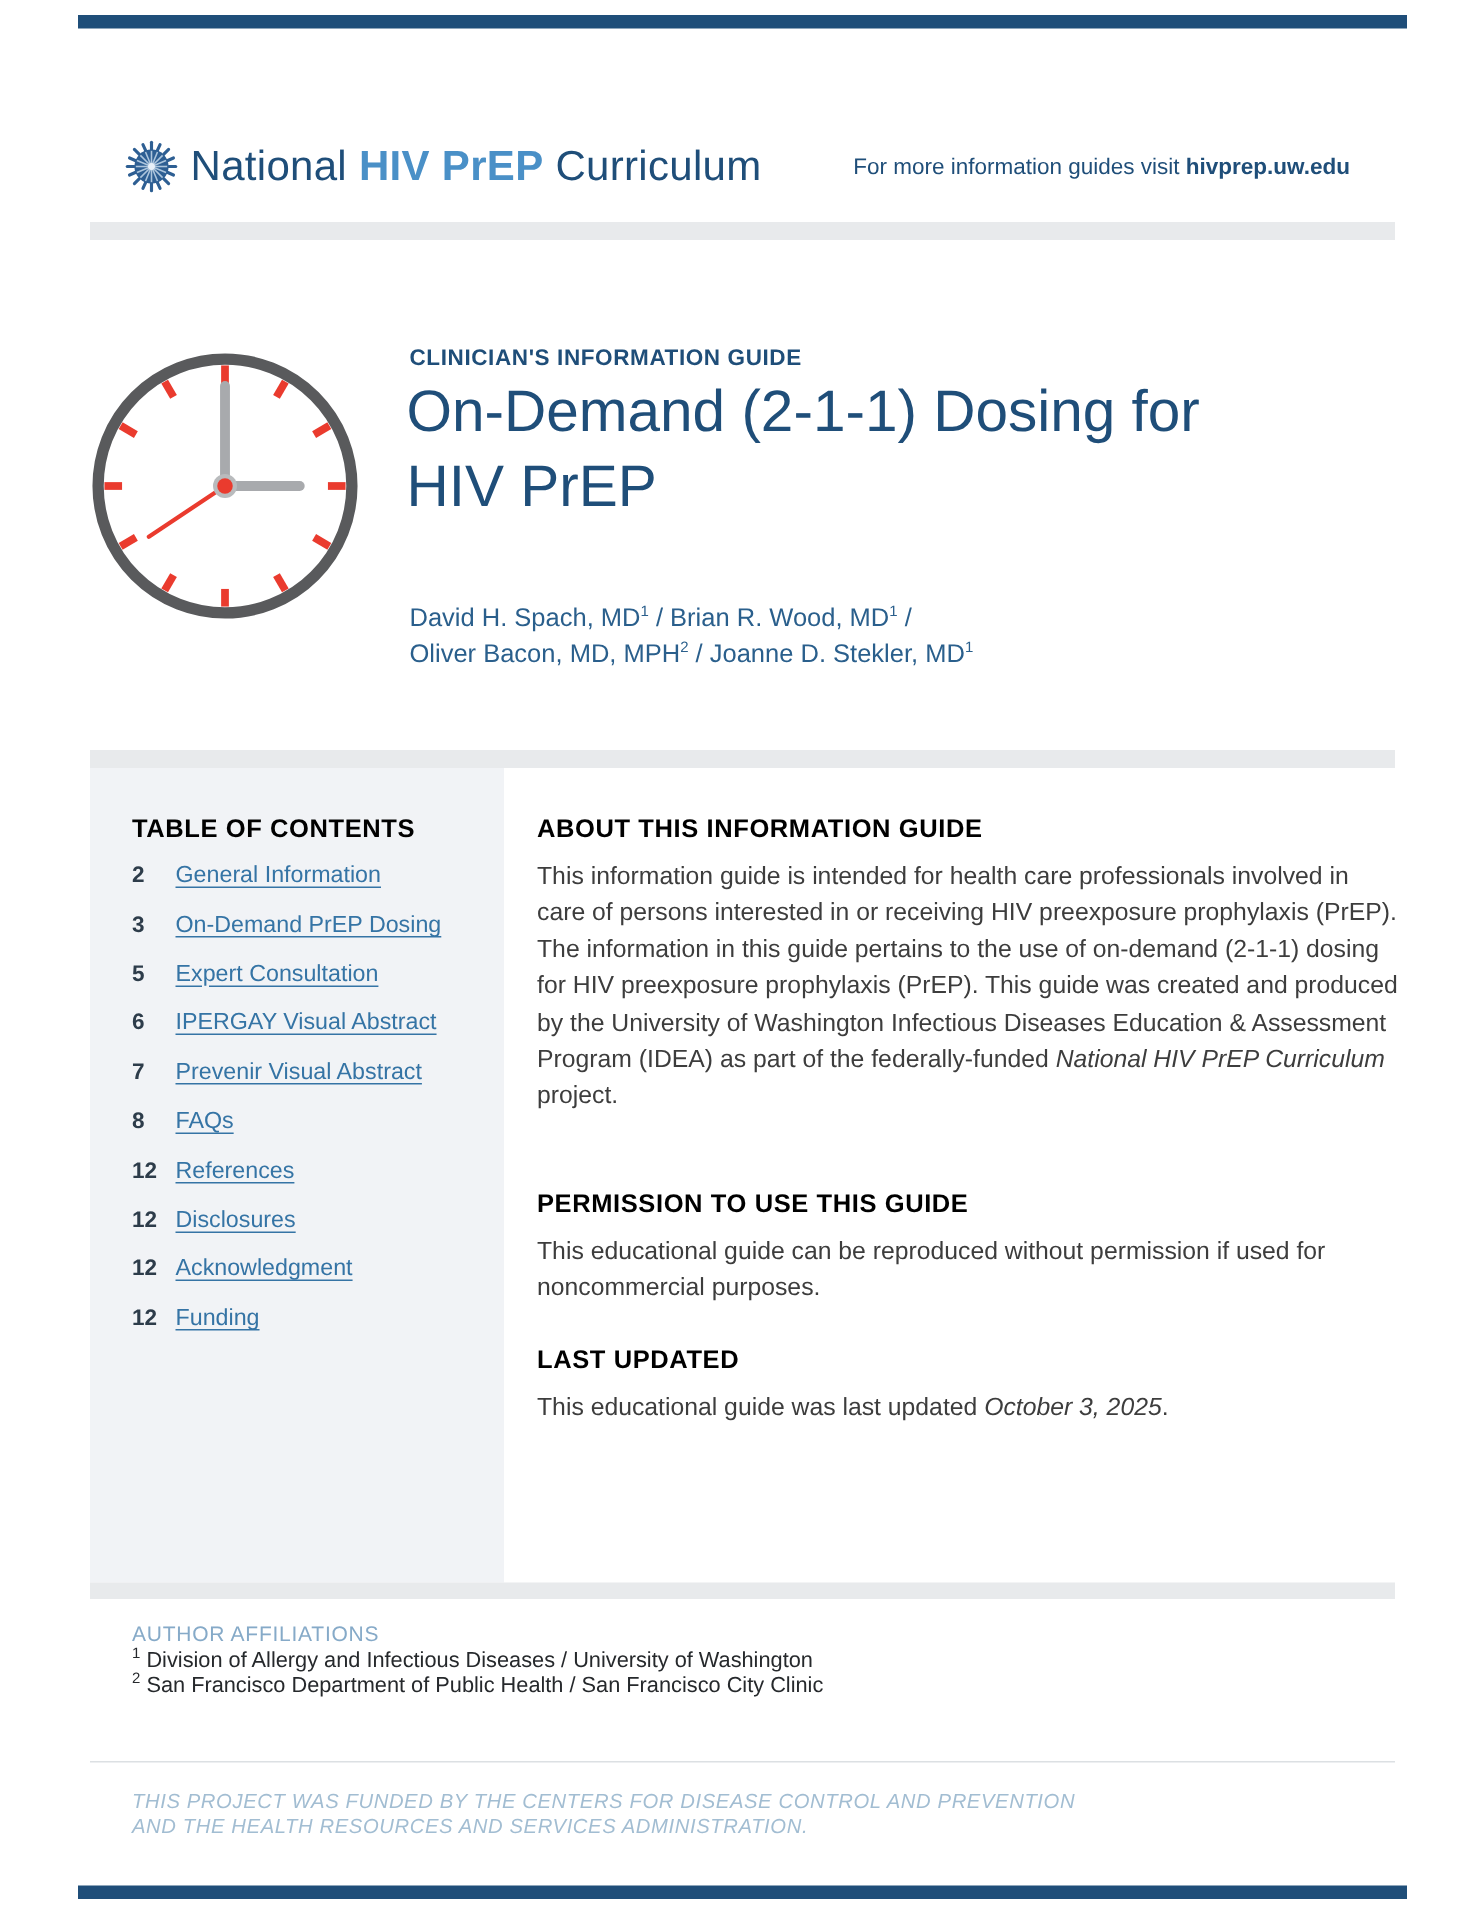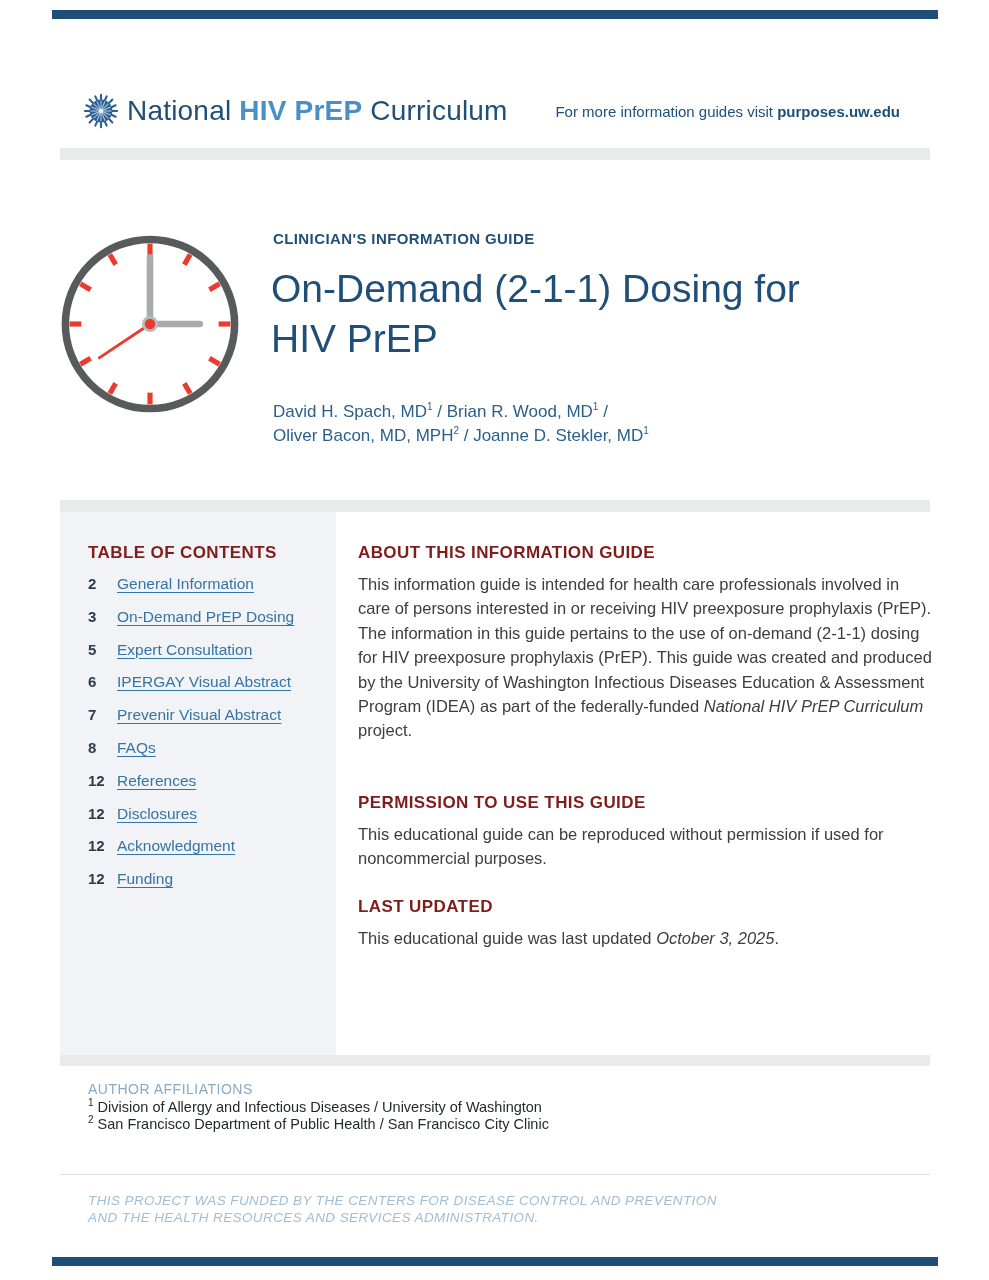--- a/index.html
+++ b/index.html
@@ -24,29 +24,29 @@
 
   .gray-band { position:absolute; left:60px; width:870px; background:#e8eaec; }
   .band1 { top:148px; height:12px; }
   .band2 { top:500px; height:12px; }
   .band3 { top:1055px; height:11px; }
 
   
   .clock { position:absolute; left:56px; top:230px; width:188px; height:188px; }
   .eyebrow { position:absolute; left:273px; top:230px; font-size:15px; font-weight:bold;
              color:#1f4e79; letter-spacing:0.4px; }
-  .doc-title { position:absolute; left:271px; top:264px; width:640px; font-size:39px;
+  .doc-title { position:absolute; left:271px; top:250px; width:640px; font-size:39px;
                line-height:50px; color:#1f4e79; font-weight:400; }
   .authors { position:absolute; left:273px; top:400px; font-size:17px; line-height:24px;
              color:#2a5f8c; }
   .authors sup, .affil-line sup { font-size:10px; vertical-align:super; line-height:0; }
 
   
   .toc-panel { position:absolute; left:60px; top:512px; width:276px; height:543px; background:#f1f3f6; }
-  .sec-heading { font-size:17px; font-weight:bold; color:#7f1d1d; letter-spacing:0.4px; }
+  .sec-heading { font-size:17px; font-weight:bold; color:#000000; letter-spacing:0.4px; }
   .toc-heading { position:absolute; left:28px; top:31px; }
   .toc-list { position:absolute; left:28px; top:63px; width:230px; }
   .toc-row { display:flex; align-items:baseline; height:32.8px; }
   .toc-num { width:29px; flex:0 0 29px; font-size:15px; font-weight:bold; color:#2d3c4a; }
   .toc-link { font-size:15.5px; color:#3574a5; text-decoration:underline;
               text-underline-offset:3px; cursor:pointer; white-space:nowrap; }
 
   .main-col { position:absolute; left:358px; top:512px; width:575px; }
   .about-heading { position:absolute; top:31px; left:0; }
   .body-text { font-size:16.5px; line-height:24.4px; color:#3d3d3d; }
@@ -118,21 +118,21 @@
         </g>
         <circle cx="20" cy="20" r="2.4" fill="#e8f0f8"></circle>
       </svg>
       <div class="logo-text">
         <span>National</span>
         <span class="lt-bold">HIV PrEP</span>
         <span>Curriculum</span>
       </div>
     </div>
     <div class="tagline">
-      <span>For more information guides visit </span><b>purposes.uw.edu</b>
+      <span>For more information guides visit </span><b>hivprep.uw.edu</b>
     </div>
   </div>
 
   <div class="gray-band band1"></div>
 
   <svg class="clock" viewBox="0 0 200 200">
     <circle cx="100" cy="100" r="90" fill="#ffffff" stroke="#595a5c" stroke-width="8"></circle>
     <g stroke="#ea3b2e" stroke-width="5.5" stroke-linecap="butt">
       <line x1="100" y1="14.5" x2="100" y2="27"></line>
       <line x1="142.8" y1="26" x2="136.5" y2="36.8"></line>

